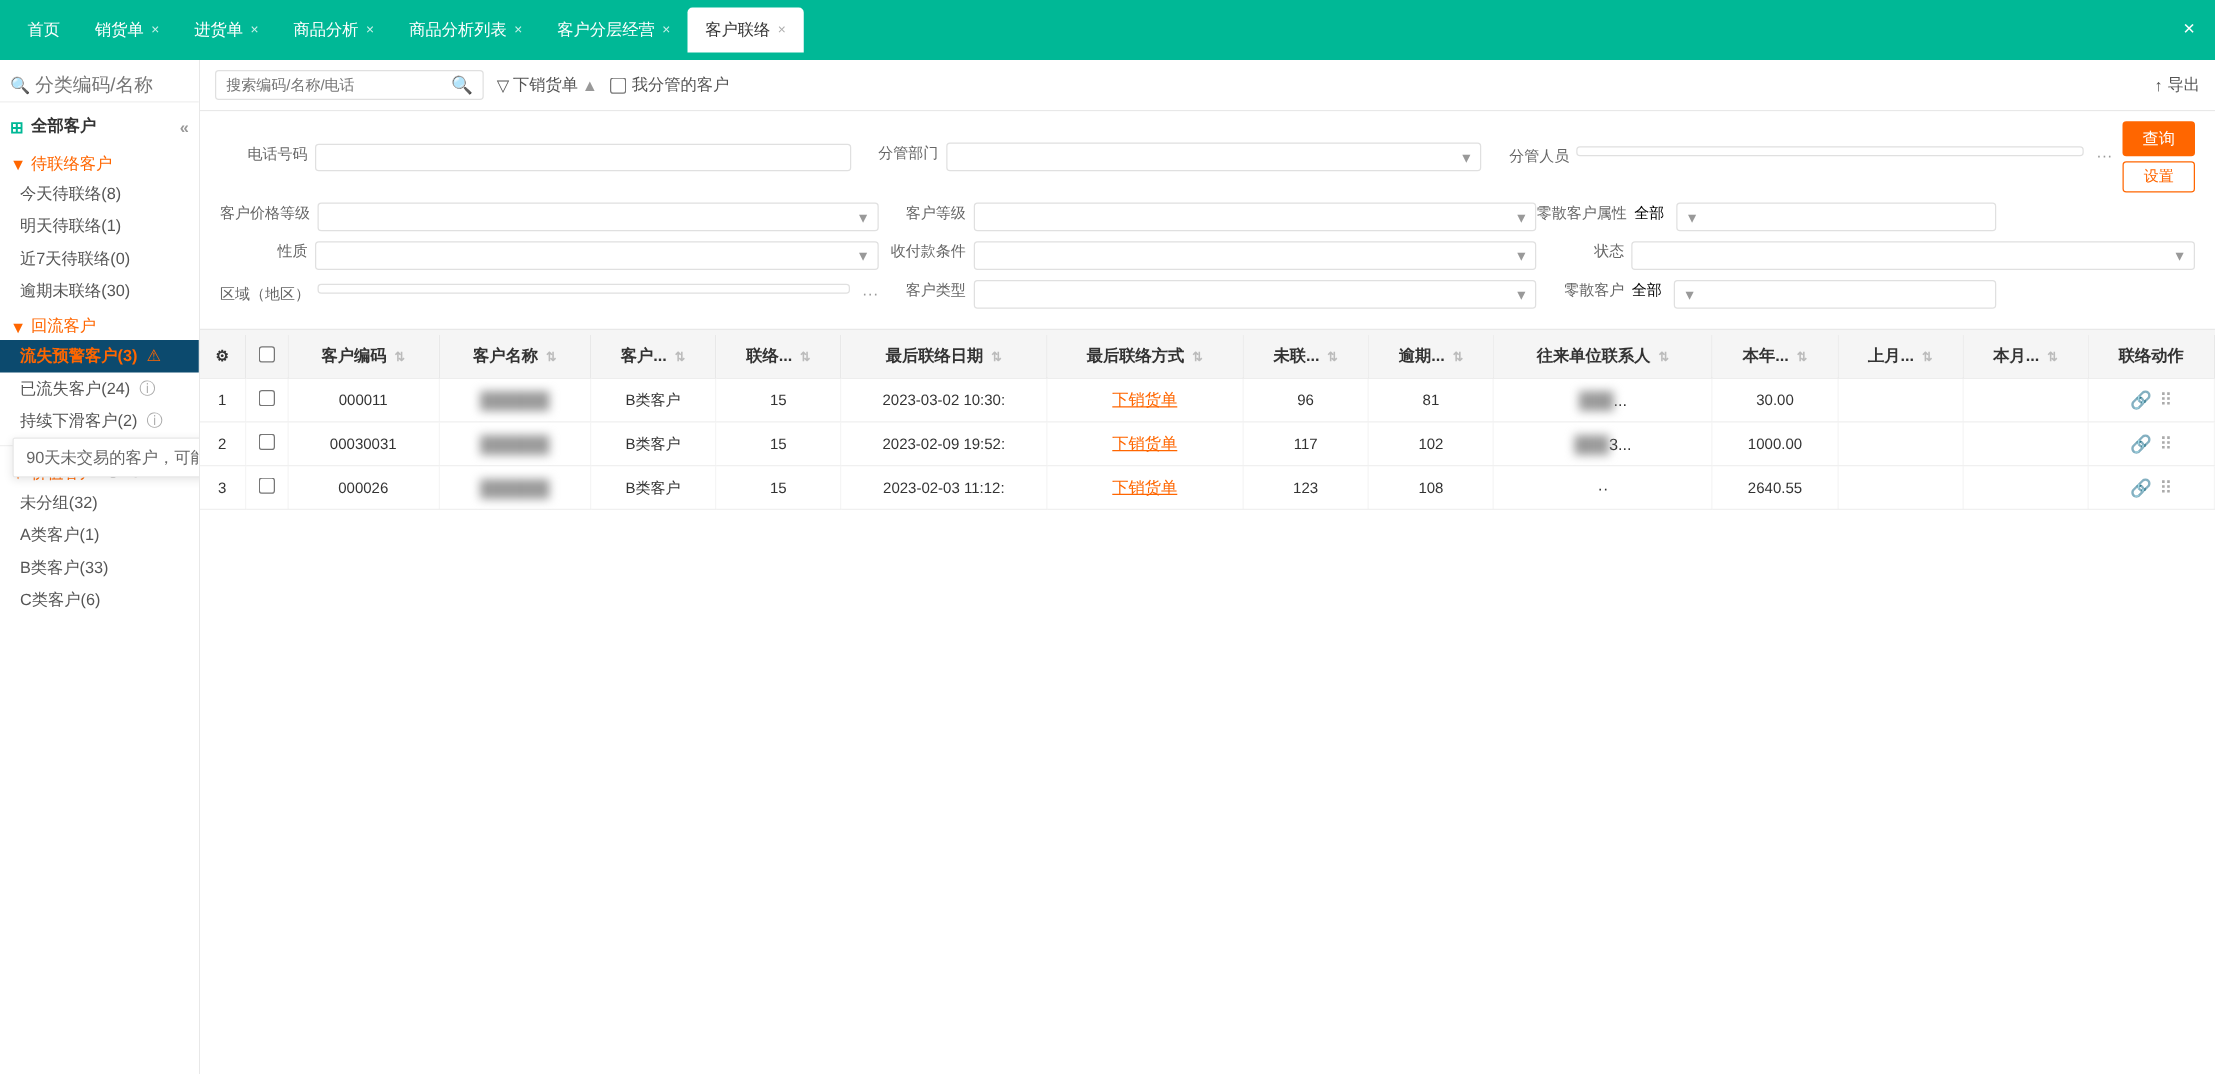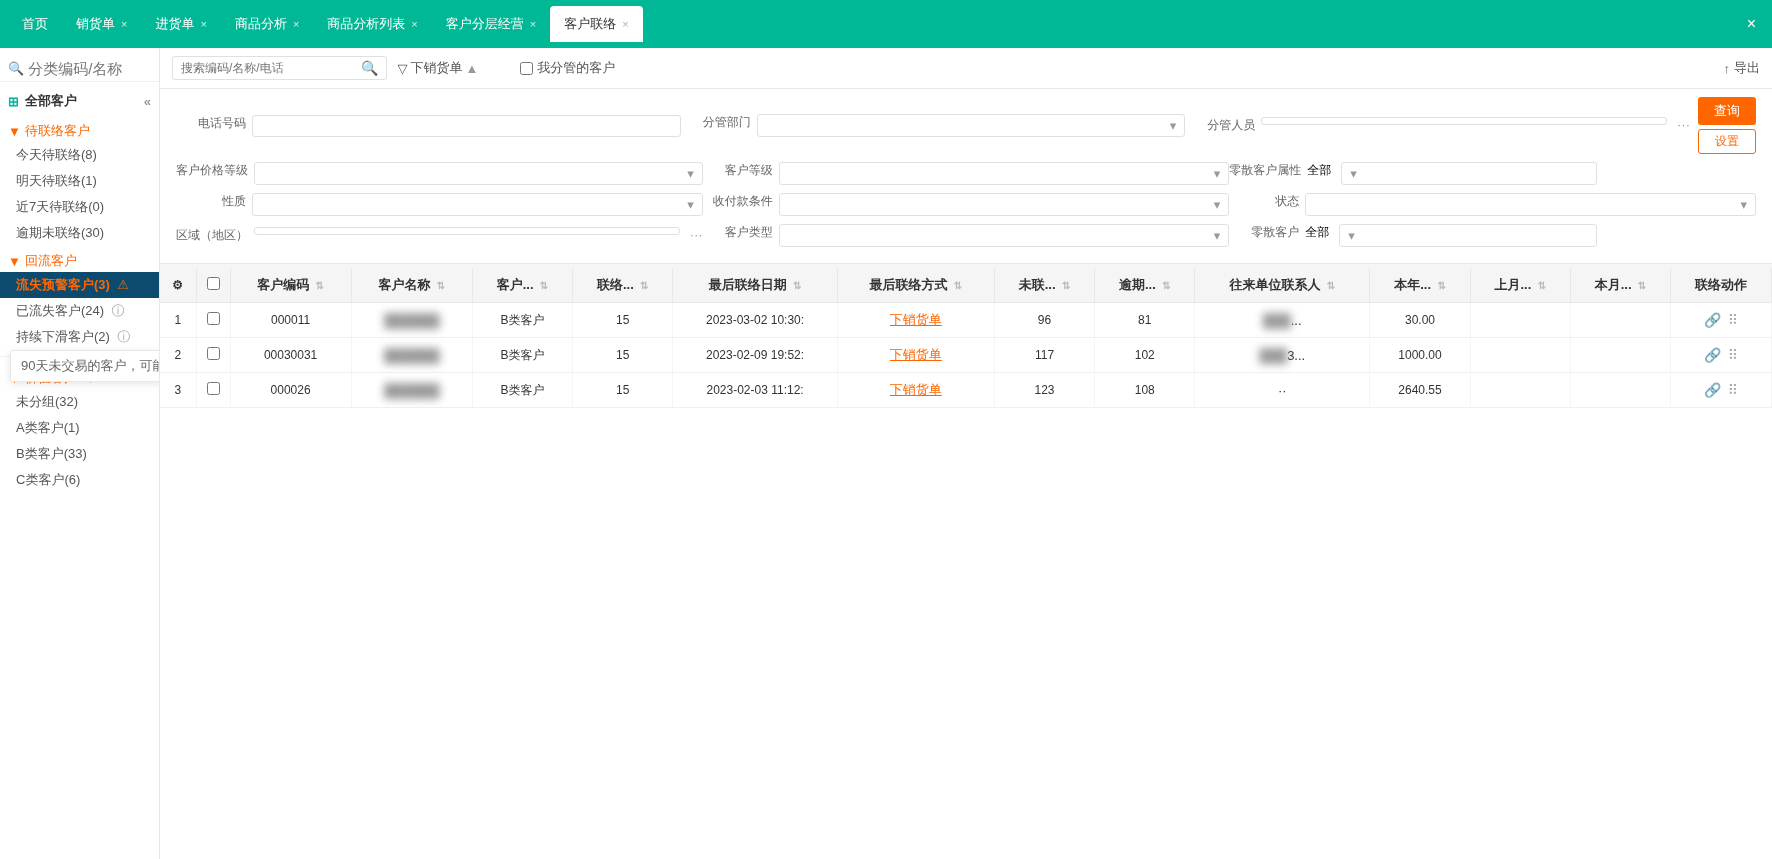--- a/index.html
+++ b/index.html
@@ -35,21 +35,21 @@
     
     .content { flex: 1; display: flex; flex-direction: column; overflow: hidden; background: #f5f5f5; }
 
     
     .toolbar { background: #fff; padding: 8px 12px; display: flex; align-items: center; gap: 10px; border-bottom: 1px solid #e8e8e8; }
     .search-input-wrap { display: flex; align-items: center; border: 1px solid #e0e0e0; border-radius: 3px; padding: 3px 8px; }
     .search-input-wrap input { border: none; outline: none; width: 180px; font-size: 12px; }
     .search-icon-btn { color: #ff6600; cursor: pointer; font-size: 14px; }
     .more-conditions { display: flex; align-items: center; gap: 3px; color: #555; cursor: pointer; font-size: 12px; }
     .more-conditions .arrow { color: #999; }
-    .my-customer { display: flex; align-items: center; gap: 4px; color: #555; font-size: 12px; cursor: pointer; margin-left: 32px; }
+    .my-customer { display: flex; align-items: center; gap: 4px; color: #555; font-size: 12px; cursor: pointer; }
     .export-btn { margin-left: auto; display: flex; align-items: center; gap: 4px; color: #555; cursor: pointer; font-size: 12px; }
 
     
     .filter-panel { background: #fff; padding: 8px 16px; border-bottom: 1px solid #e8e8e8; }
     .filter-row { display: flex; align-items: center; margin-bottom: 8px; gap: 0; }
     .filter-cell { display: flex; align-items: flex-start; flex: 1; gap: 6px; min-width: 0; }
     .filter-label { color: #666; font-size: 12px; white-space: nowrap; min-width: 70px; text-align: right; }
     .filter-input { border: 1px solid #e0e0e0; border-radius: 3px; padding: 3px 8px; font-size: 12px; flex: 1; outline: none; min-width: 0; }
     .filter-select { border: 1px solid #e0e0e0; border-radius: 3px; padding: 3px 8px; font-size: 12px; flex: 1; outline: none; min-width: 0; display: flex; align-items: center; justify-content: space-between; cursor: pointer; background: #fff; }
     .filter-select .sel-text { color: #999; }

